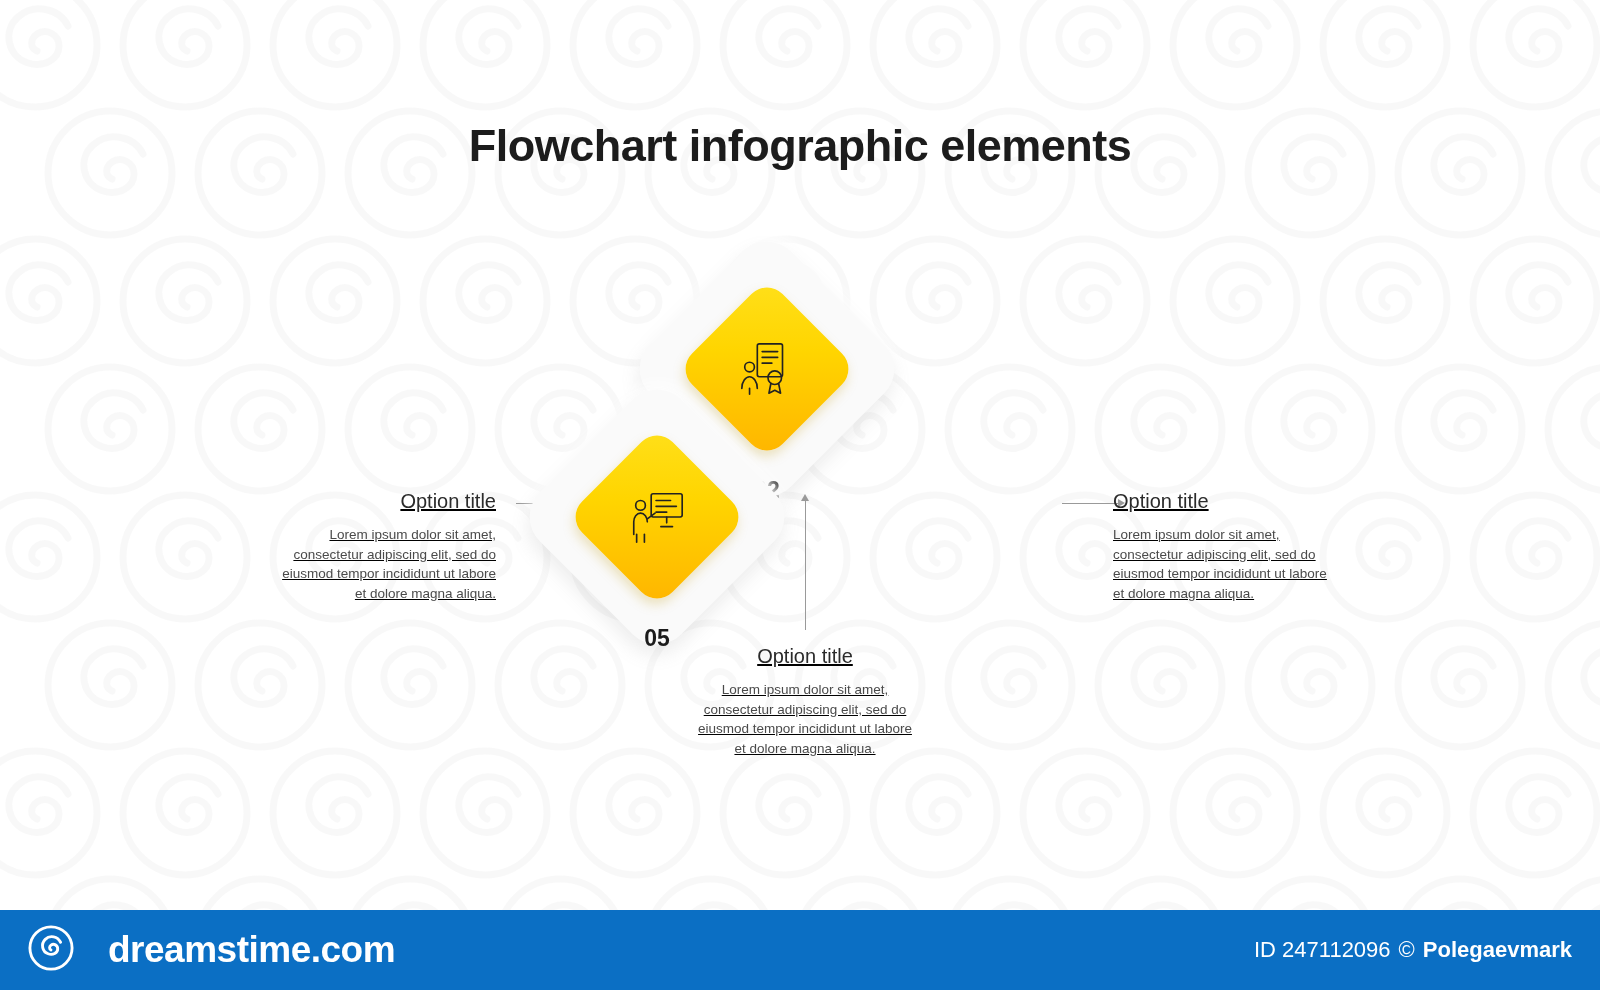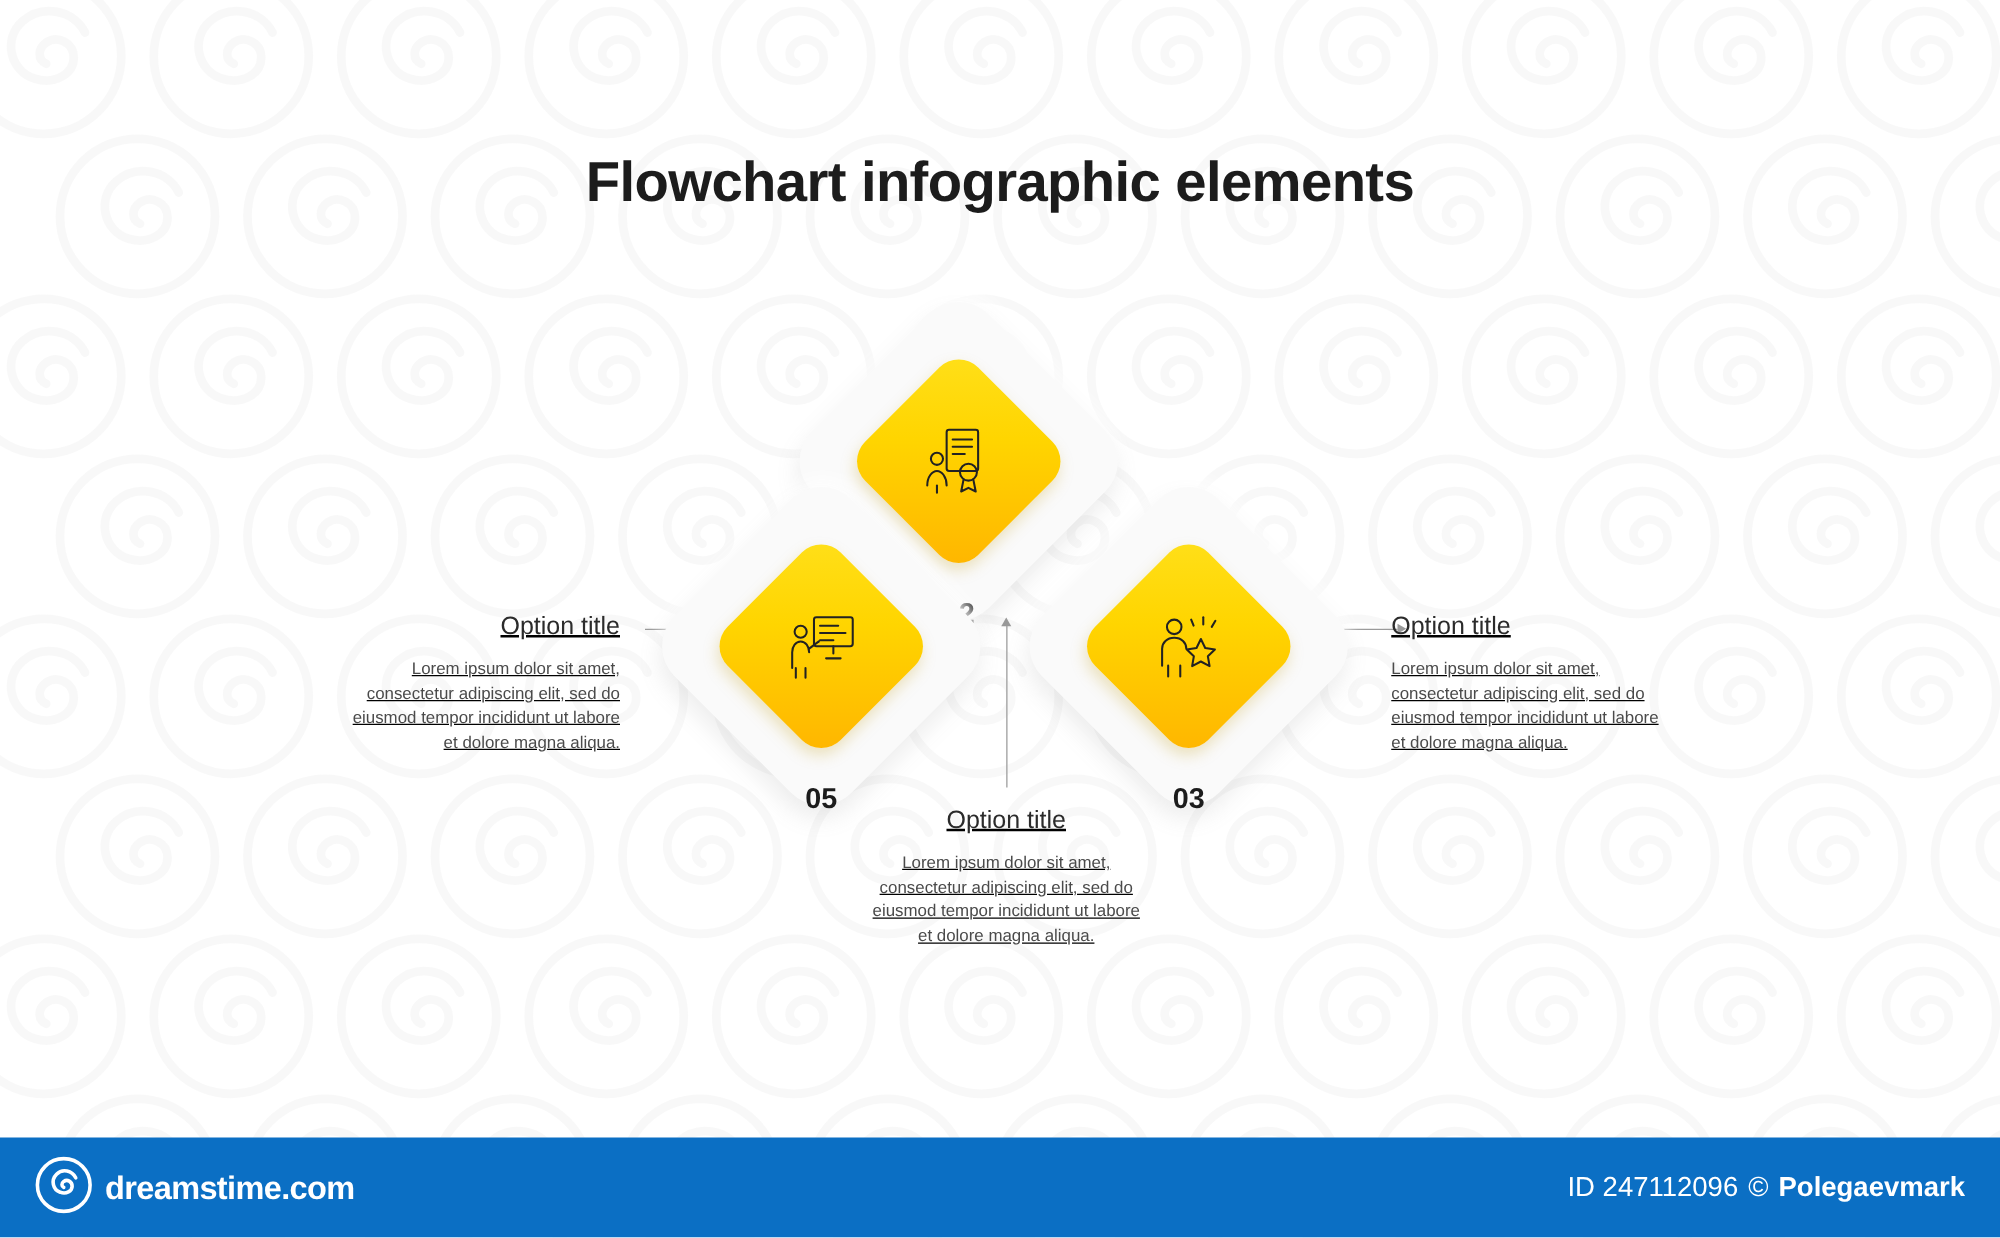--- a/index.html
+++ b/index.html
@@ -156,23 +156,24 @@
     box-sizing: border-box;
     padding: 0 28px;
   }
   #footer-brand {
     display: flex;
     align-items: center;
     gap: 10px;
   }
   #footer-brand-text {
     color: #ffffff;
-    font-size: 26px;
+    font-size: 37px;
     font-weight: bold;
     letter-spacing: -0.5px;
+    margin-left: 24px;
   }
   #footer-credit {
     color: #ffffff;
     font-size: 22px;
     display: flex;
     align-items: center;
     gap: 8px;
   }
   #footer-credit .cred-id { font-weight: normal; }
   #footer-credit .cred-author { font-weight: bold; }
@@ -757,37 +758,20 @@
         <circle cx="15" cy="20" r="5"></circle>
         <path d="M8 50 v-13 c0 -5 3 -9 7 -9 c4 0 7 4 7 9"></path>
         <line x1="11" y1="50" x2="11" y2="58"></line>
         <line x1="19" y1="50" x2="19" y2="58"></line>
         <line x1="22" y1="34" x2="30" y2="28"></line>
       </svg>
     </div>
     <div class="node-number">05</div>
   </div>
 
-  <div class="node" style="left:851px; top:417px;">
-    <div class="node-plate"></div>
-    <div class="node-diamond"></div>
-    <div class="node-icon">
-      <svg width="62" height="62" viewBox="0 0 64 64" fill="none" stroke="#222" stroke-width="1.7" stroke-linecap="round" stroke-linejoin="round">
-        <circle cx="20" cy="16" r="6"></circle>
-        <path d="M10 48 v-14 c0 -5 4 -9 10 -9 c6 0 10 4 10 9"></path>
-        <line x1="15" y1="48" x2="15" y2="57"></line>
-        <line x1="25" y1="48" x2="25" y2="57"></line>
-        <path d="M42 26 l3.6 7.4 l8 1.2 l-5.8 5.7 l1.4 8.1 l-7.2 -3.8 l-7.2 3.8 l1.4 -8.1 l-5.8 -5.7 l8 -1.2 z"></path>
-        <line x1="34" y1="10" x2="36" y2="15"></line>
-        <line x1="44" y1="8" x2="44" y2="14"></line>
-        <line x1="54" y1="11" x2="51" y2="16"></line>
-      </svg>
-    </div>
-    <div class="node-number">03</div>
-  </div>
 
   <div class="caption right-align" style="left:280px; top:490px; width:216px;">
     <div class="caption-title">Option title</div>
     <div class="caption-body">Lorem ipsum dolor sit amet, consectetur adipiscing elit, sed do eiusmod tempor incididunt ut labore et dolore magna aliqua.</div>
   </div>
 
   <div class="caption center-align" style="left:697px; top:645px; width:216px;">
     <div class="caption-title">Option title</div>
     <div class="caption-body">Lorem ipsum dolor sit amet, consectetur adipiscing elit, sed do eiusmod tempor incididunt ut labore et dolore magna aliqua.</div>
   </div>

